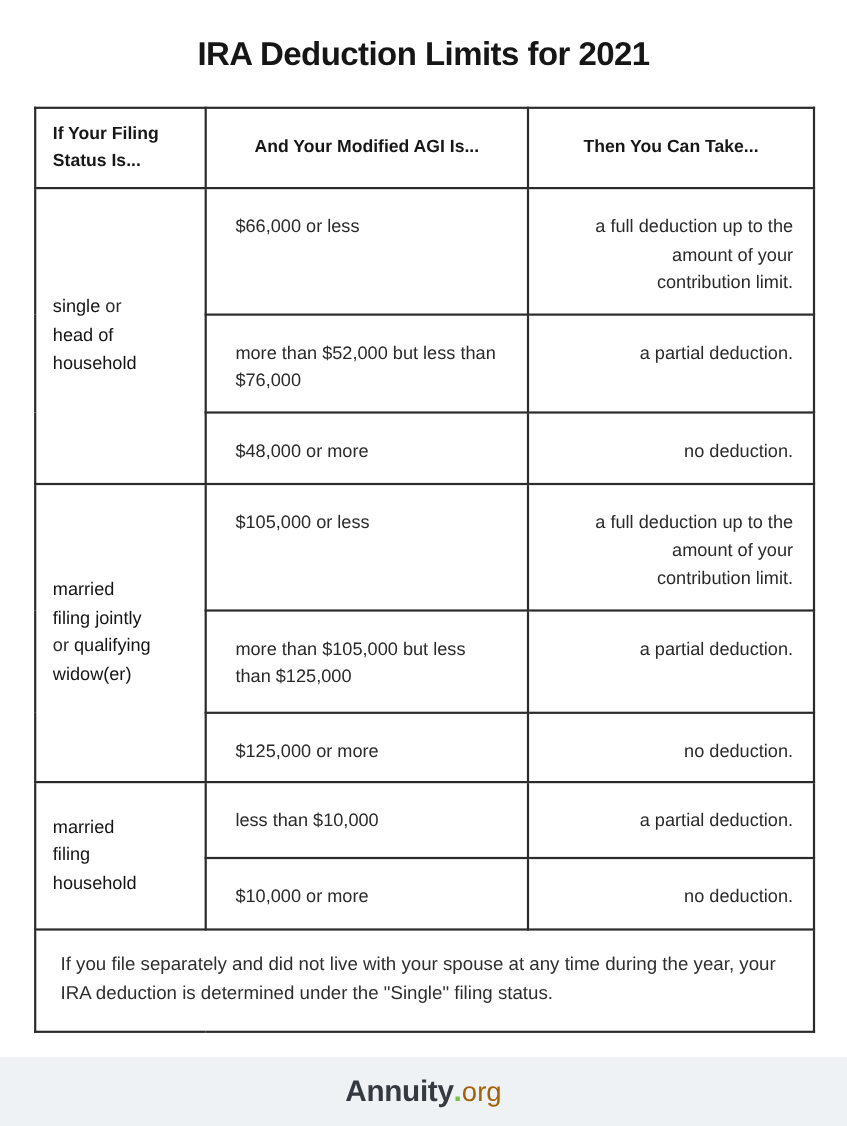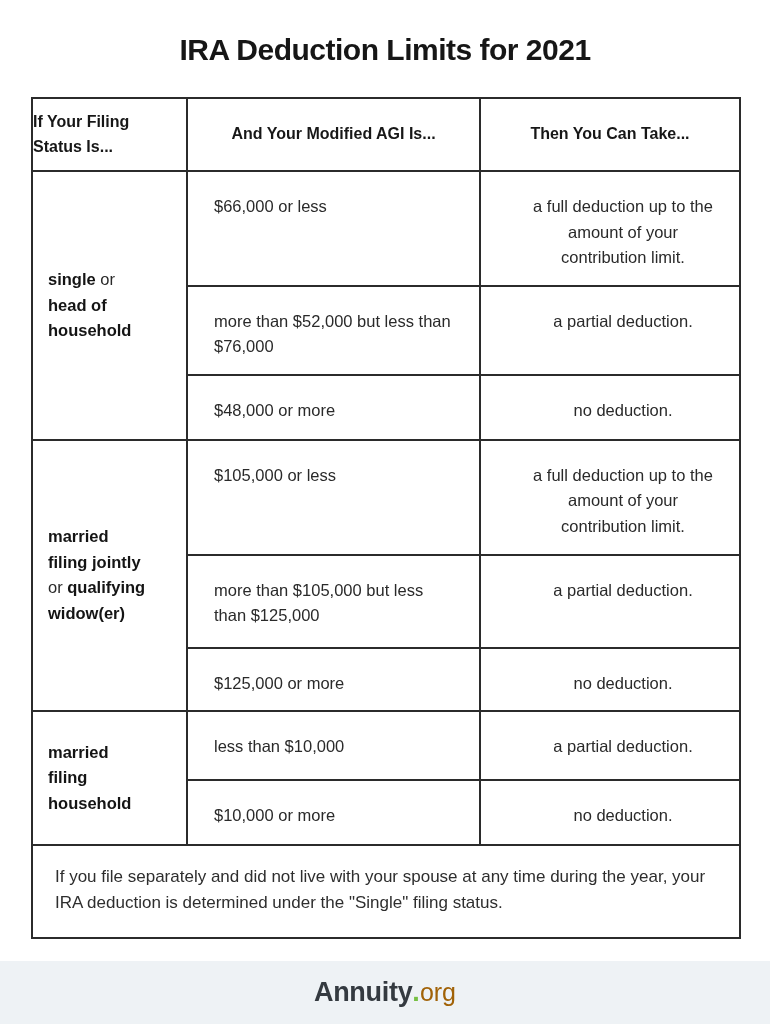--- a/index.html
+++ b/index.html
@@ -41,50 +41,50 @@
     line-height:1.55;
     color:#2a2a2a;
   }
 
   .ira-table th{
     font-weight:700;
     color:#171717;
     font-size:16px;
     vertical-align:middle;
   }
-  th.th-left{text-align:left;padding:10px 10px 10px 0;}
+  th.th-left{text-align:left;padding:10px 10px 10px 15px;}
   th.th-center{text-align:center;padding:10px 8px;}
 
   tr.r-header{height:73px;}
   tr.g1r1{height:101px;}
   tr.g1r2{height:83px;}
   tr.g1r3{height:65px;}
   tr.g2r1{height:109px;}
   tr.g2r2{height:93px;}
   tr.g2r3{height:62px;}
   tr.g3r1{height:69px;}
   tr.g3r2{height:65px;}
   tr.r-note{height:93px;}
 
   td.status-cell{
     vertical-align:middle;
     text-align:left;
     padding:8px 10px 8px 15px;
     color:#2a2a2a;
   }
-  td.status-cell b{color:#141414;font-weight:700;}
+  td.status-cell b{color:#141414;font-weight:400;}
 
   td.agi-cell{
     vertical-align:top;
     text-align:left;
     padding:22px 24px 14px 26px;
   }
   td.take-cell{
     vertical-align:top;
-    text-align:center;
+    text-align:right;
     padding:22px 18px 14px 44px;
   }
 
   td.note-cell{
     vertical-align:top;
     text-align:left;
     padding:18px 16px 10px 22px;
     font-size:17px;
     line-height:1.5;
     color:#2e2e2e;

